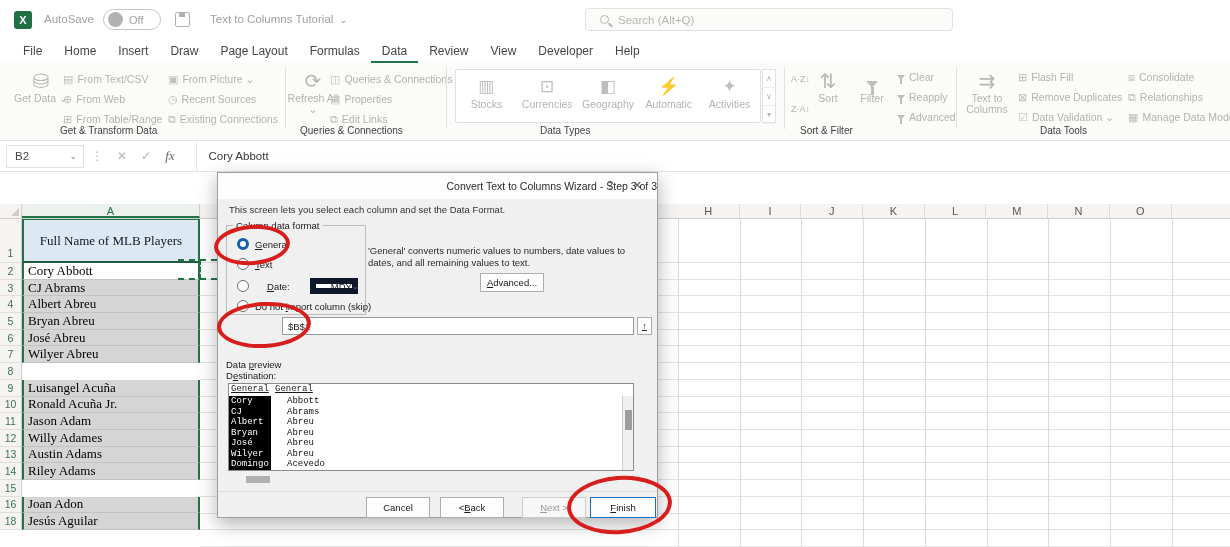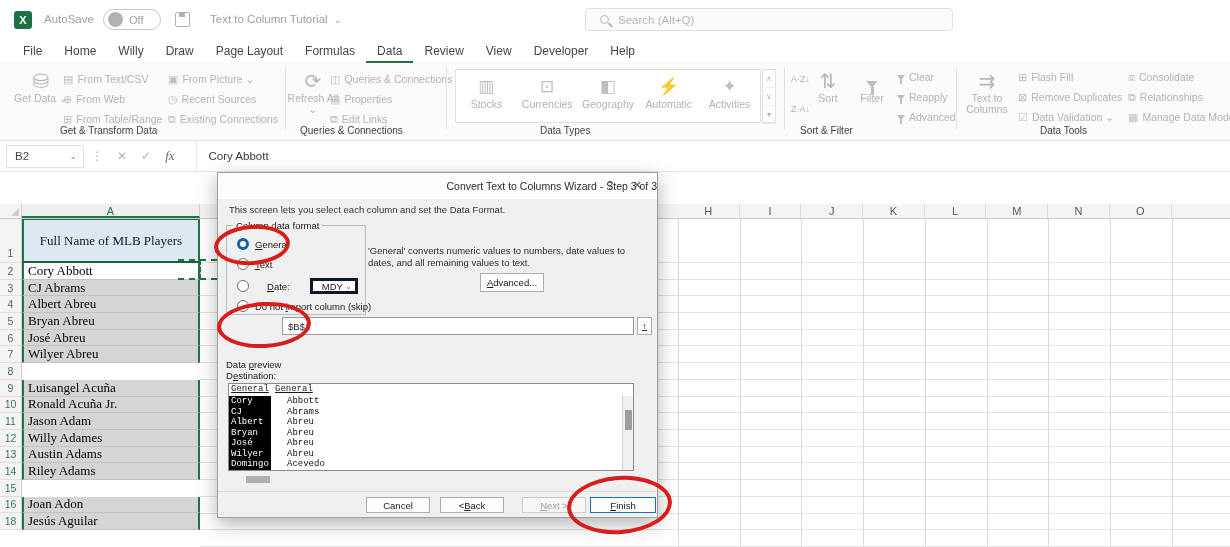--- a/index.html
+++ b/index.html
@@ -103,22 +103,22 @@
   .dlg-title { position:absolute; left:0; top:0; width:100%; height:26px; background:#fdfdfd; display:flex; align-items:center;
                font-size:10.5px; color:#2b2b2b; padding-left:15px;justify-content:flex-end; }
   .dlg-help { position:absolute; right:44px; top:6px; font-size:11px; color:#555; }
   .dlg-close { position:absolute; right:15px; top:6px; font-size:11px; color:#555; }
   .dlg-sub { position:absolute; left:11px; top:31px; color:#333; }
   .groupbox { position:absolute; left:8px; top:52px; width:140px; height:90px; border:1px solid #bdbdbd; }
   .groupbox-label { position:absolute; left:6px; top:-6px; background:#f0f0f0; padding:0 3px; white-space:nowrap; }
   .radio-row { position:absolute; left:10px; display:flex; align-items:center; white-space:nowrap; }
   .radio { width:12px; height:12px; border-radius:50%; border:1px solid #707070; background:#fff; margin-right:6px; flex:none; }
   .radio.sel { border:3.5px solid #1061a8; }
-  .mdysel { width:48px; height:16px; border:3px solid #0f172a; background:#fff; display:flex; align-items:center;
-            padding-left:9px; margin-left:8px;text-align:center; }
+  .mdysel { width:48px; height:16px; border:6px solid #0f172a; background:#fff; display:flex; align-items:center;
+            padding-left:15px; margin-left:8px;text-align:center; }
   .mdysel .chev { margin-left:auto; margin-right:3px; font-size:8px; color:#666; }
   .hint { position:absolute; left:150px; top:72px; width:282px; line-height:12px; color:#2b2b2b; }
   .btn { background:#fdfdfd; border:1px solid #adadad; display:flex; align-items:center; justify-content:center;
          color:#1a1a1a; }
   #advanced-btn { position:absolute; left:262px; top:100px; width:64px; height:19px; }
   #dest-label { position:absolute; left:8px; top:149px;margin-top:48px; }
   #dest-field { position:absolute; left:64px; top:144px; width:352px; height:18px; background:#fff; border:1px solid #9a9a9a;
                 display:flex; align-items:center; padding-left:5px; }
   #range-btn { position:absolute; left:419px; top:144px; width:15px; height:18px; background:#fdfdfd; border:1px solid #adadad;
                display:flex; align-items:center; justify-content:center; }
@@ -129,21 +129,21 @@
   .prev-head { display:flex; height:12px; border-bottom:1px solid #fff; }
   .prev-head span { text-decoration:underline; }
   .prev-head .c1 { width:42px; padding-left:2px; }
   .prev-row { display:flex; height:10.5px; line-height:10.5px; }
   .prev-row .c1 { width:42px; background:#000; color:#fff; padding-left:2px; }
   .prev-row .c2 { padding-left:16px; color:#111; }
   #prev-vscroll { position:absolute; right:0; top:12px; width:11px; bottom:0; background:#f0f0f0; border-left:1px solid #cfcfcf; }
   #prev-vthumb { position:absolute; left:2px; top:14px; width:7px; height:20px; background:#9d9d9d; }
   #prev-hthumb { position:absolute; left:28px; top:303px; width:24px; height:7px; background:#b0b0b0; }
   #dlg-footer-line { position:absolute; left:0; top:318px; width:100%; border-top:1px solid #dadada; }
-  .dlg-btn { position:absolute; top:324px; width:64px; height:16px; }
+  .dlg-btn { position:absolute; top:324px; width:64px; height:21px; }
   #btn-cancel { left:148px; }
   #btn-back { left:222px; }
   #btn-next { left:304px; color:#9d9b99; border-color:#cfcdcb; background:#f7f7f7; }
   #btn-finish { left:372px; width:66px; border:1px solid #1a70c0; }
   
   .redcircle { position:absolute; border:4px solid #d81d1d; border-radius:50%; z-index:10; }
   #circ-general { left:214px; top:225px; width:76px; height:40px; transform:rotate(-4deg); }
   #circ-dest { left:217px; top:302px; width:94px; height:46px; transform:rotate(-3deg); }
   #circ-finish { left:567px; top:476px; width:105px; height:58px; transform:rotate(-4deg); }
   u { text-decoration:underline; }
@@ -155,32 +155,32 @@
 
   <div id="titlebar">
     <div class="xl-logo">X</div>
     <span class="autosave-label">AutoSave</span>
     <div class="toggle">
       <div class="toggle-knob"></div>
       <span class="toggle-text">Off</span>
     </div>
     <div class="ico-save"></div>
     <div class="doc-title">
-      <span>Text to Column Tutorial</span><span class="chev">⌄</span>
+      <span>Text to Columns Tutorial</span><span class="chev">⌄</span>
     </div>
     <div class="searchbox">
       <span class="mag"></span>
       <span>Search (Alt+Q)</span>
     </div>
   </div>
 
   <div id="menubar">
       <div class="mtab">File</div>
       <div class="mtab">Home</div>
-      <div class="mtab">Willy</div>
+      <div class="mtab">Insert</div>
       <div class="mtab">Draw</div>
       <div class="mtab">Page Layout</div>
       <div class="mtab">Formulas</div>
       <div class="mtab active">Data</div>
       <div class="mtab">Review</div>
       <div class="mtab">View</div>
       <div class="mtab">Developer</div>
       <div class="mtab">Help</div>
     </div>
 

